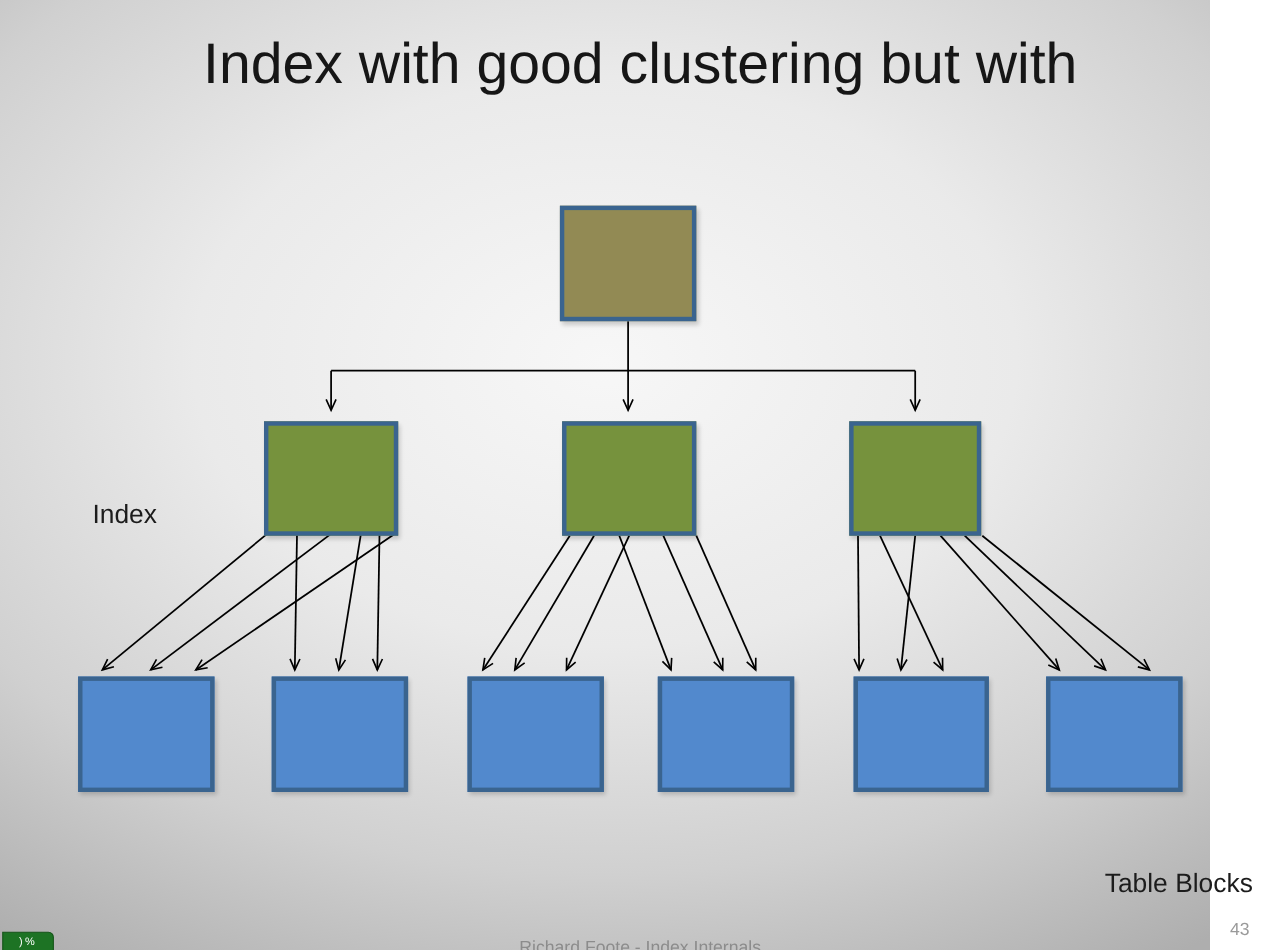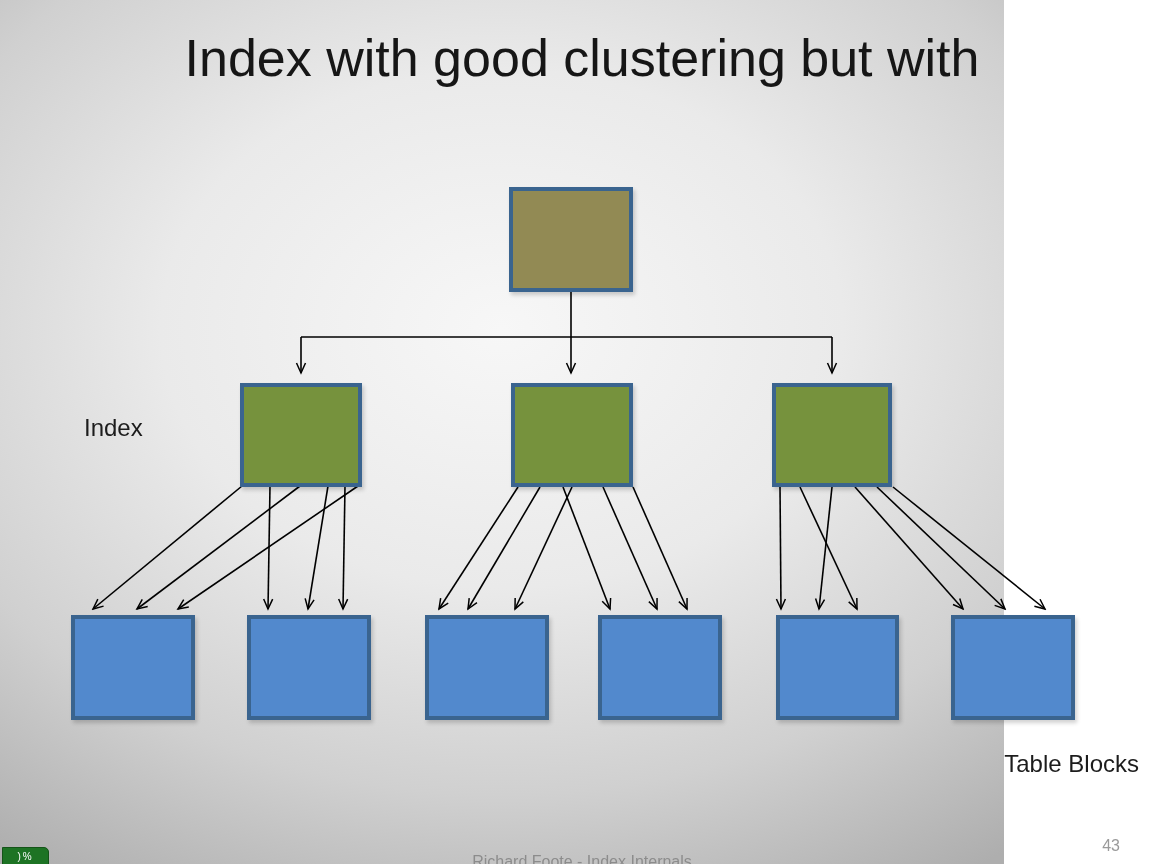--- a/index.html
+++ b/index.html
@@ -3,39 +3,40 @@
 <meta charset="utf-8">
 <style>
   html, body {
     margin: 0; padding: 0;
     width: 1164px; height: 864px;
     overflow: hidden;
     font-family: "Liberation Sans", sans-serif;
   }
   .slide {
     position: relative;
-    width: 1004px; height: 864px;
+    width: 1100px; height: 864px;
     background: radial-gradient(ellipse 85% 75% at 50% 38%,
       #f7f7f7 0%, #eaeaea 40%, #d0d0d0 72%, #aeaeae 100%);
   }
   .title {
     position: absolute;
     top: 20px; left: 0;
     width: 1164px;
     text-align: center;
     font-size: 52px;
     line-height: 77px;
     font-weight: 400;
     color: #161616;
     letter-spacing: 0px;
   }
   .side-label {
     position: absolute;
     font-size: 24px;
     color: #1c1c1c;
+    margin-top: 40px;
   }
   .index-label { left: 84px; top: 414px; }
   .table-blocks-label { left: 0; top: 750px; width: 1139px; text-align: right; }
   .box {
     position: absolute;
     box-sizing: border-box;
     border: 4px solid #3a648f;
     box-shadow: 2px 3px 4px rgba(0,0,0,0.18);
   }
   .arrow-layer {
@@ -51,21 +52,21 @@
     color: #8c8c8c;
   }
   .footer-credit {
     position: absolute;
     left: 0; top: 16px;
     width: 1164px;
     text-align: center;
   }
   .page-number {
     position: absolute;
-    right: 44px; top: 0;
+    right: 28px; top: 0;
     color: #9a9a9a;
   }
   .corner-badge {
     position: absolute;
     left: 2px; top: 847px;
     width: 45px; height: 17px;
     background: #1d7324;
     border: 1px solid #145418;
     border-top-right-radius: 5px;
     color: #ffffff;

